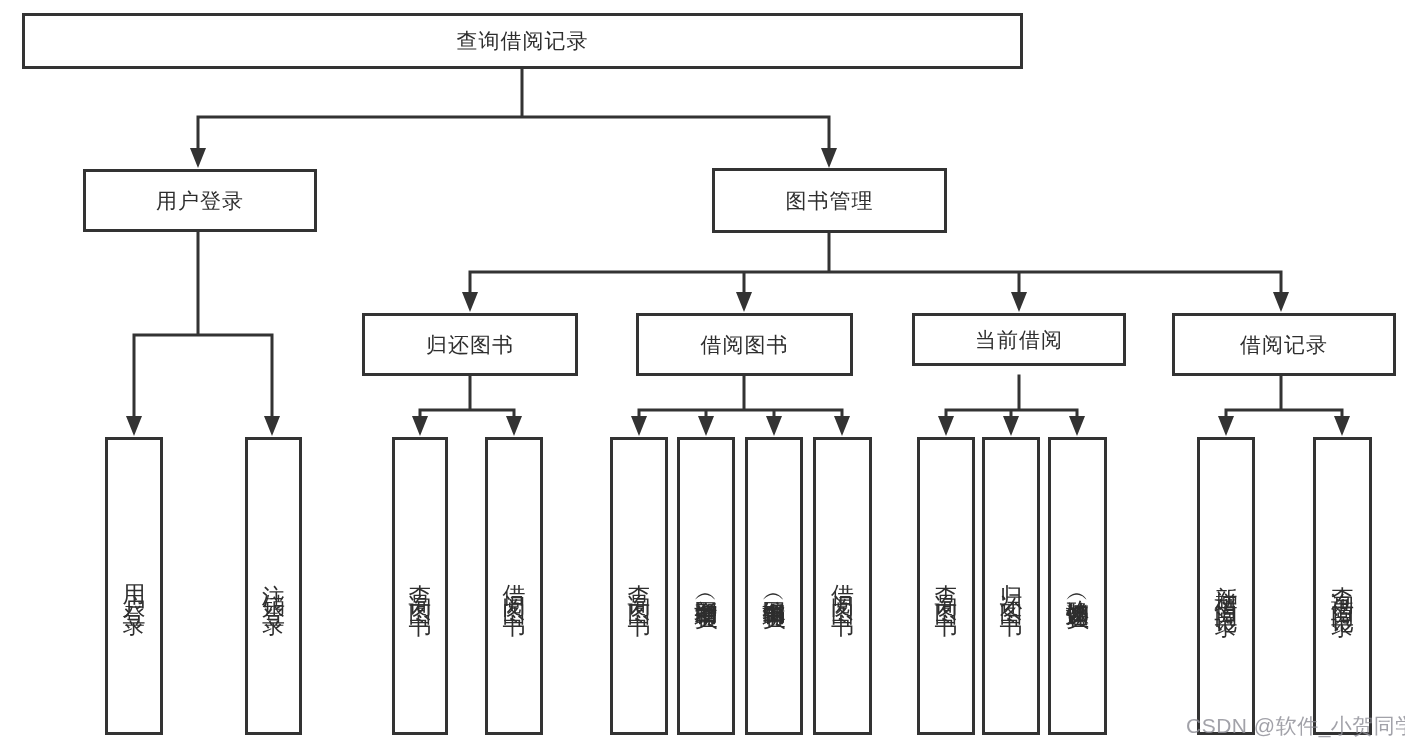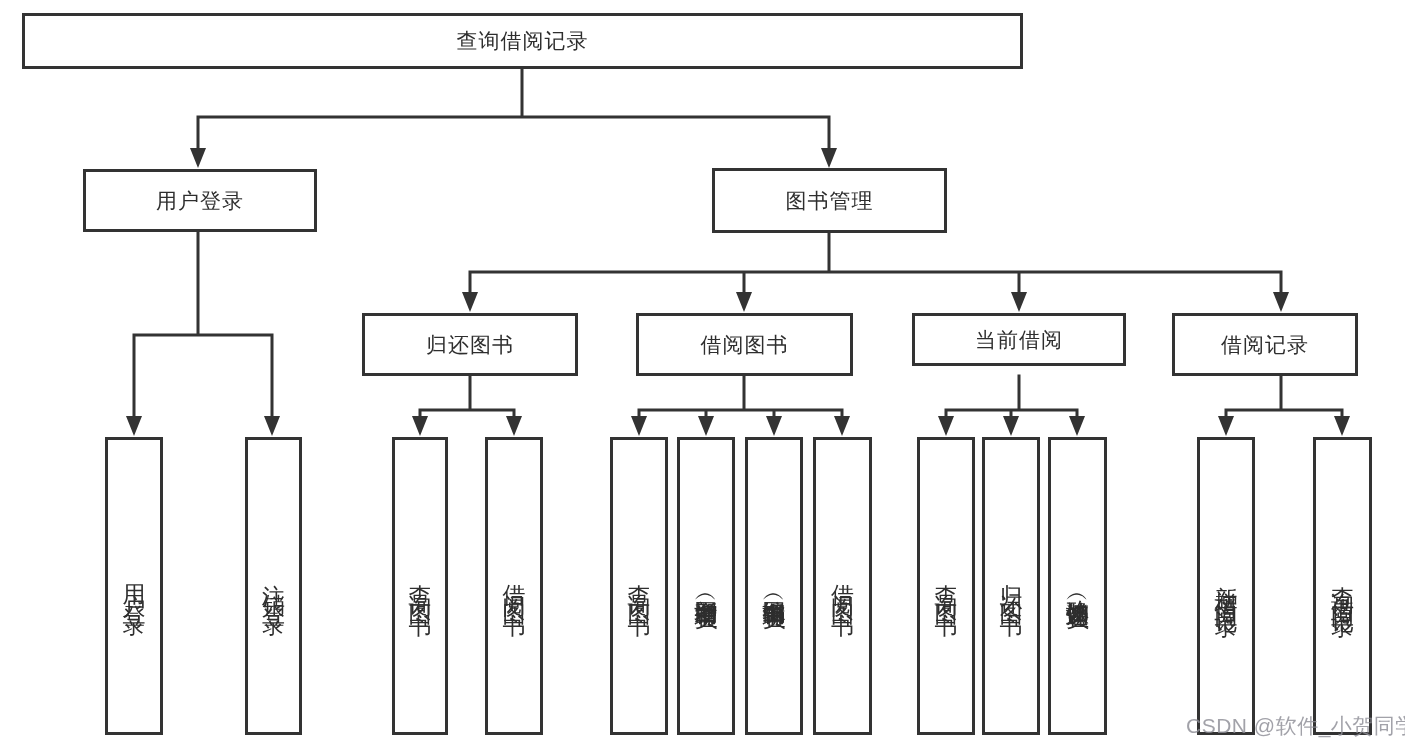--- a/index.html
+++ b/index.html
@@ -22,21 +22,21 @@
   .ls4{letter-spacing:10px;}
   .ls6{letter-spacing:6px;}
   .ls9{letter-spacing:1px;}
   
   .n-root{left:22px;top:13px;width:1001px;height:56px;}
   .n-user{left:83px;top:169px;width:234px;height:63px;}
   .n-mgmt{left:712px;top:168px;width:235px;height:65px;}
   .n-rec {left:362px;top:313px;width:216px;height:63px;}
   .n-bor {left:636px;top:313px;width:217px;height:63px;}
   .n-cur {left:912px;top:313px;width:214px;height:53px;}
-  .n-log {left:1172px;top:313px;width:186px;height:63px;}
+  .n-log {left:1172px;top:313px;width:224px;height:63px;}
   .lf{top:437px;height:298px;}
   .lf-a{left:105px;width:58px;} .lf-b{left:245px;width:57px;}
   .lf-c{left:392px;width:56px;} .lf-d{left:485px;width:58px;}
   .lf-e{left:610px;width:58px;} .lf-f{left:677px;width:58px;}
   .lf-g{left:745px;width:58px;} .lf-h{left:813px;width:59px;}
   .lf-i{left:917px;width:58px;} .lf-j{left:982px;width:58px;}
   .lf-k{left:1048px;width:59px;} .lf-l{left:1197px;width:58px;}
   .lf-m{left:1313px;width:59px;}
   .watermark{
     position:absolute;left:1186px;top:712px;z-index:10;

